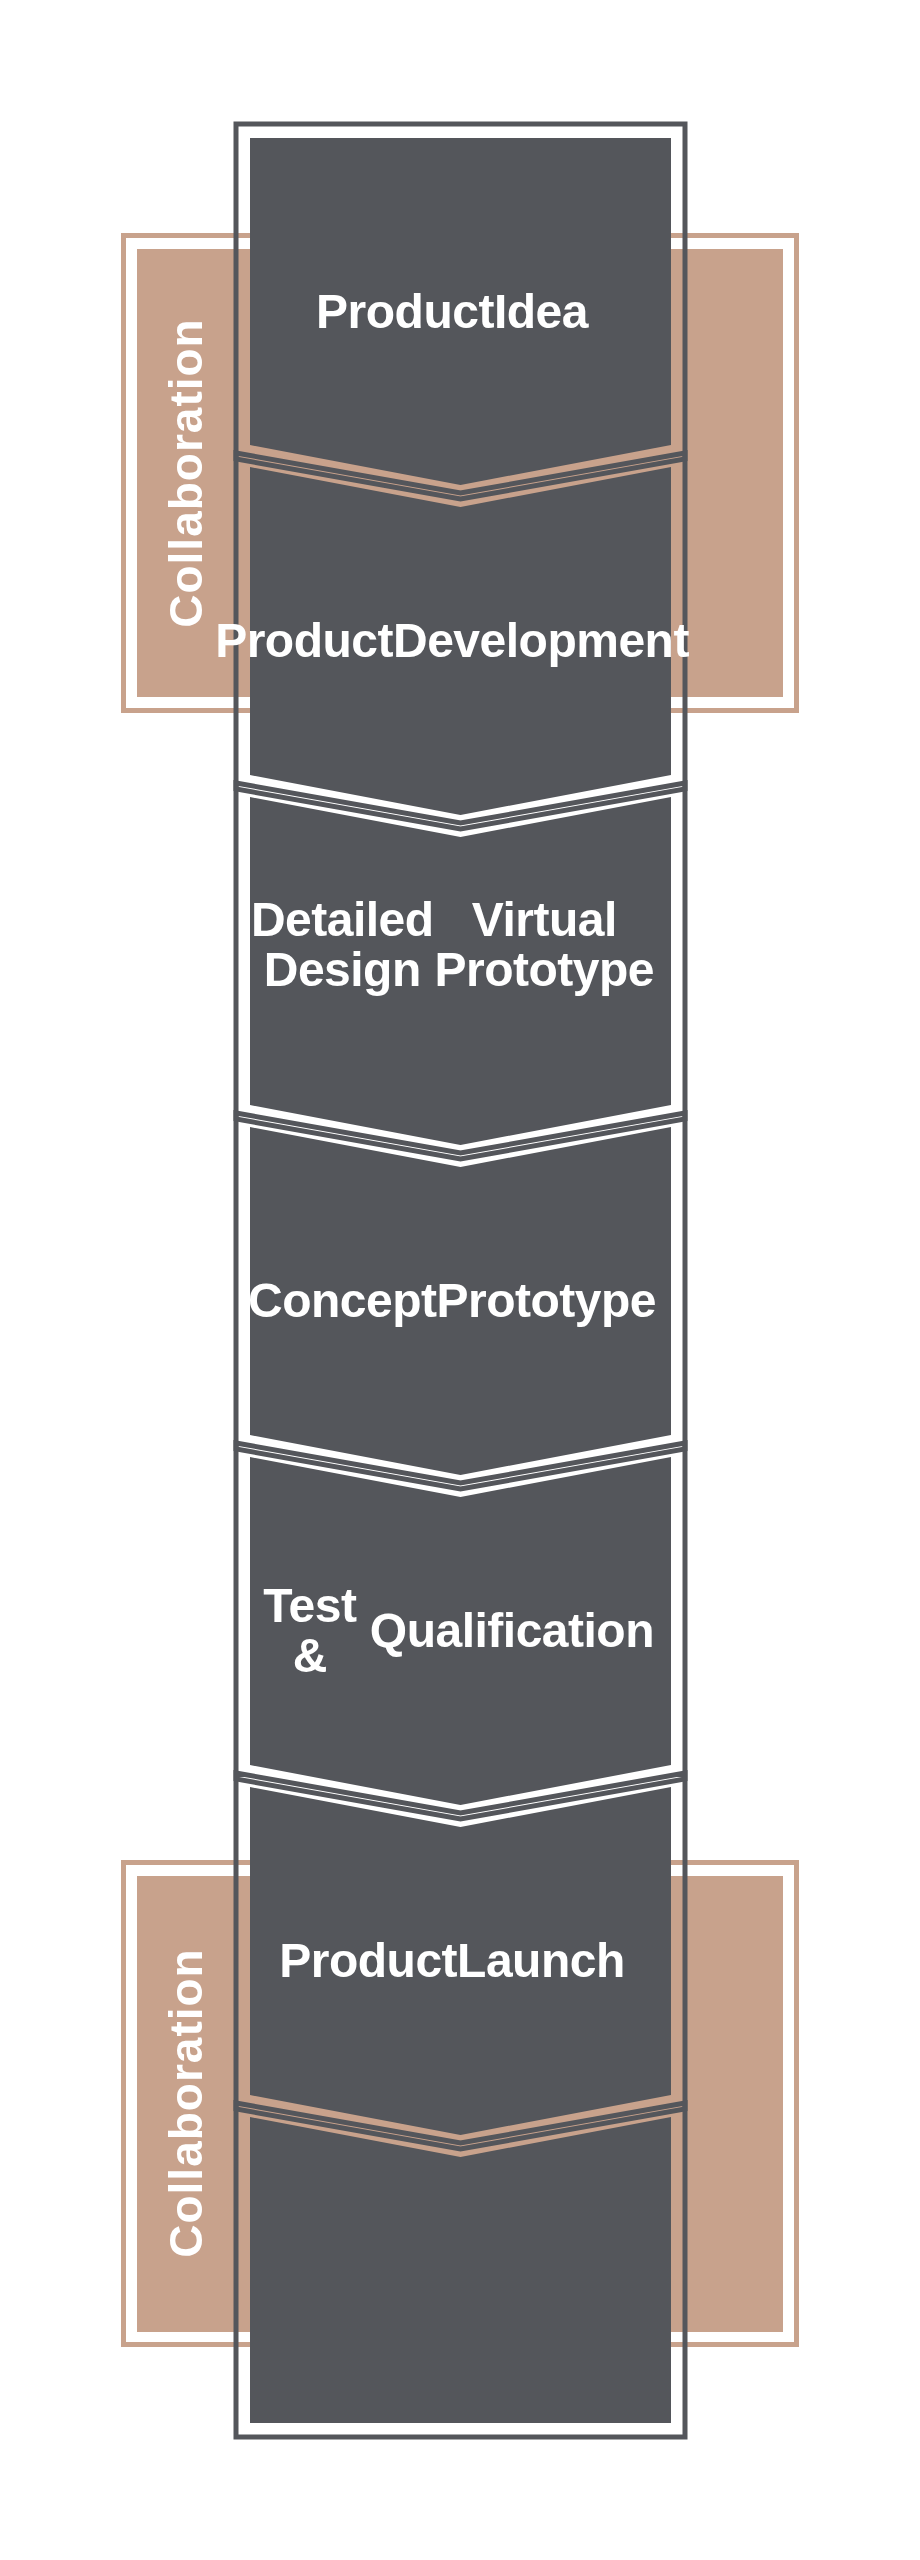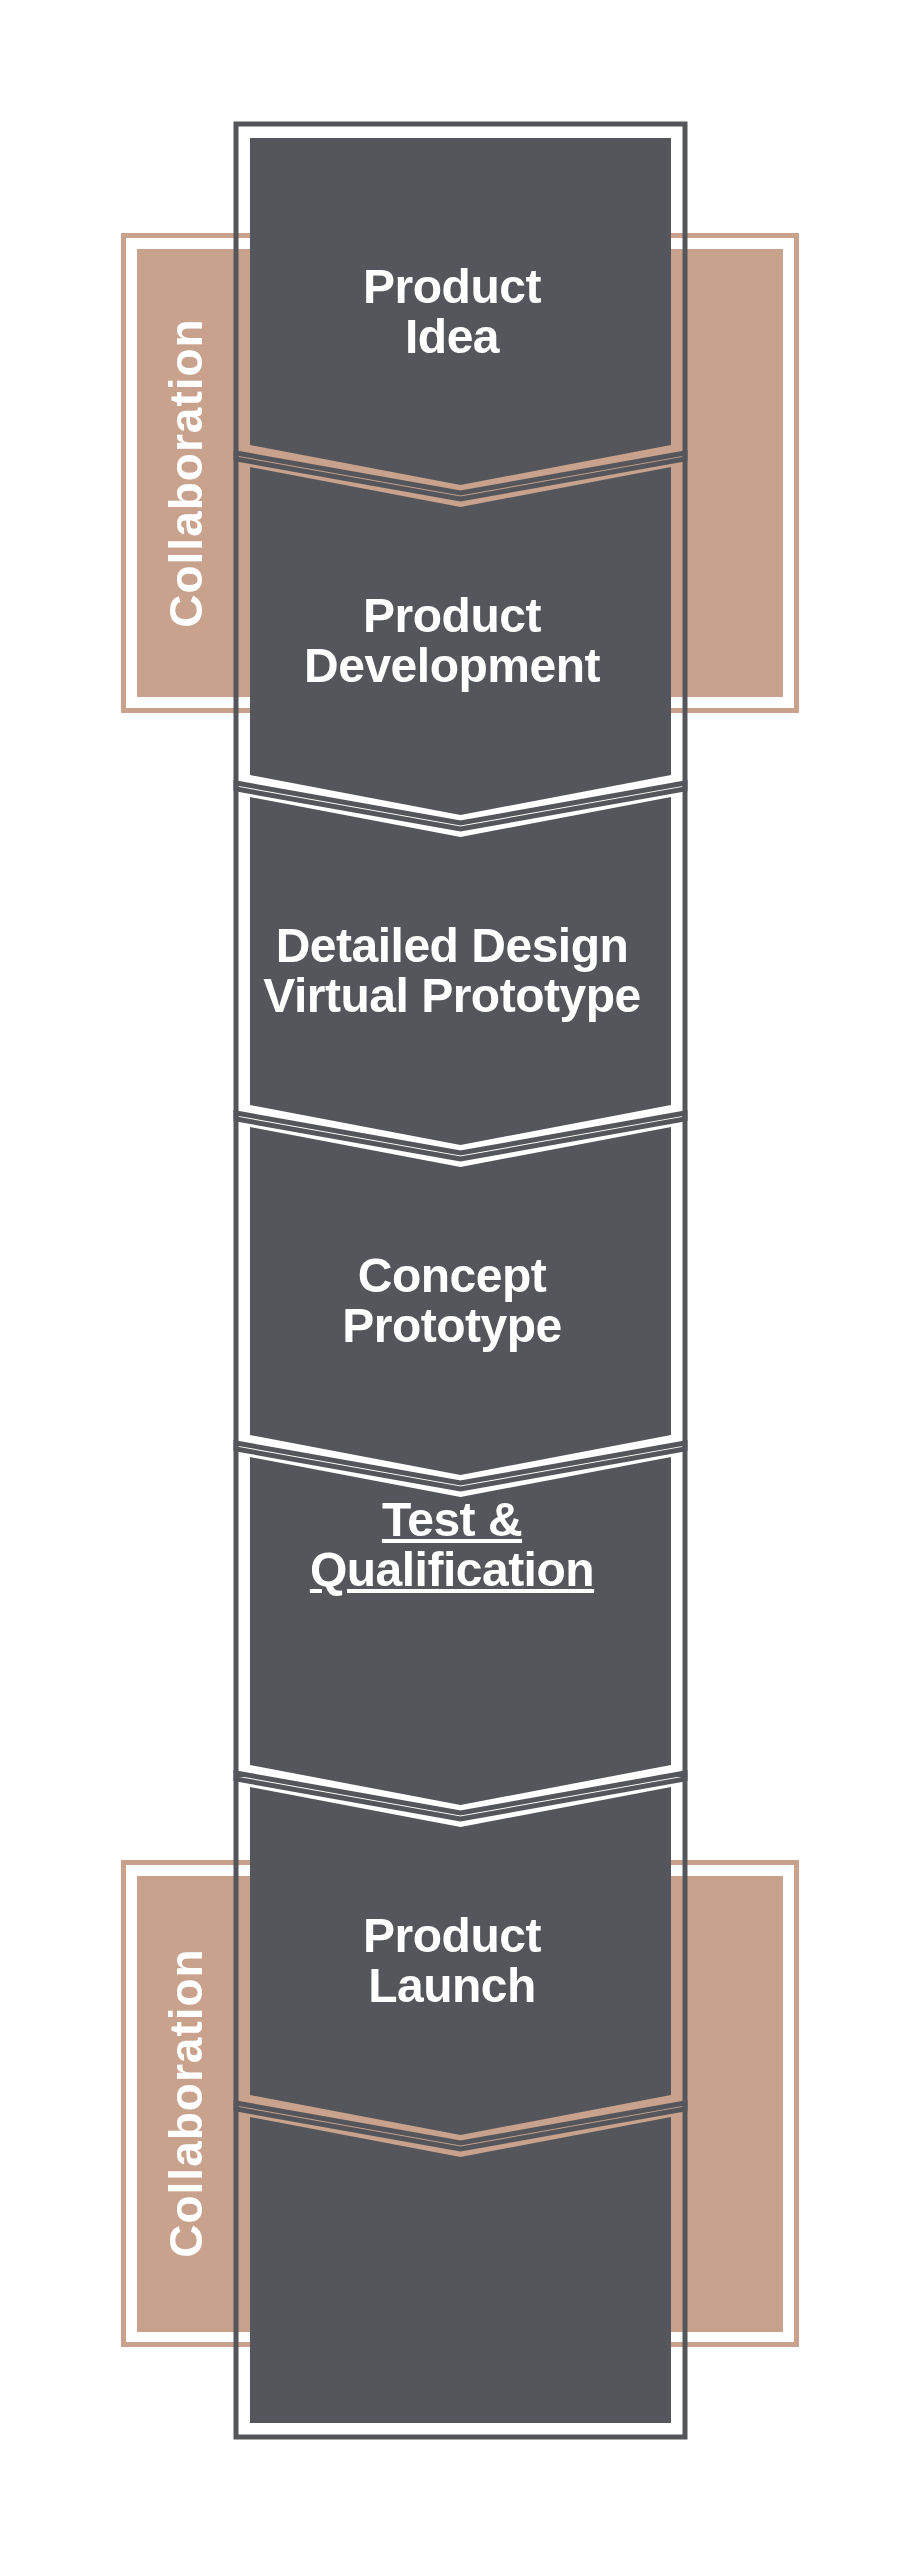--- a/index.html
+++ b/index.html
@@ -10,21 +10,20 @@
     background: #ffffff;
     overflow: hidden;
     font-family: "Liberation Sans", sans-serif;
   }
   .diagram-svg { position: absolute; left: 0; top: 0; }
   .stage-label {
     position: absolute;
     left: 250px;
     width: 404px;
     display: flex;
-    flex-direction: column;
     align-items: center;
     justify-content: center;
     text-align: center;
     color: #ffffff;
     font-weight: 700;
     font-size: 48px;
     line-height: 50px;
     letter-spacing: -0.5px;
   }
   .collab-label {
@@ -39,23 +38,23 @@
     color: #ffffff;
     font-weight: 700;
     font-size: 46px;
     letter-spacing: 1px;
     white-space: nowrap;
   }
   .collab-top { top: 443px; }
   .collab-bottom { top: 2073px; }
   .st1 { top: 138px;  height: 347px; }
   .st2 { top: 467px;  height: 348px; }
-  .st3 { top: 797px;  height: 348px; }
+  .st3 { top: 771px;  height: 348px; }
   .st4 { top: 1127px; height: 348px; }
-  .st5 { top: 1371px; height: 348px; text-decoration: underline; }
+  .st5 { top: 1457px; height: 348px; }
   .st6 { top: 1787px; height: 348px; }
   .st7 { top: 2150px; height: 273px; }
 </style>
 </head>
 <body>
 
 <div class="canvas">
 
   <svg class="diagram-svg" width="920" height="2560" viewBox="0 0 920 2560">
 

